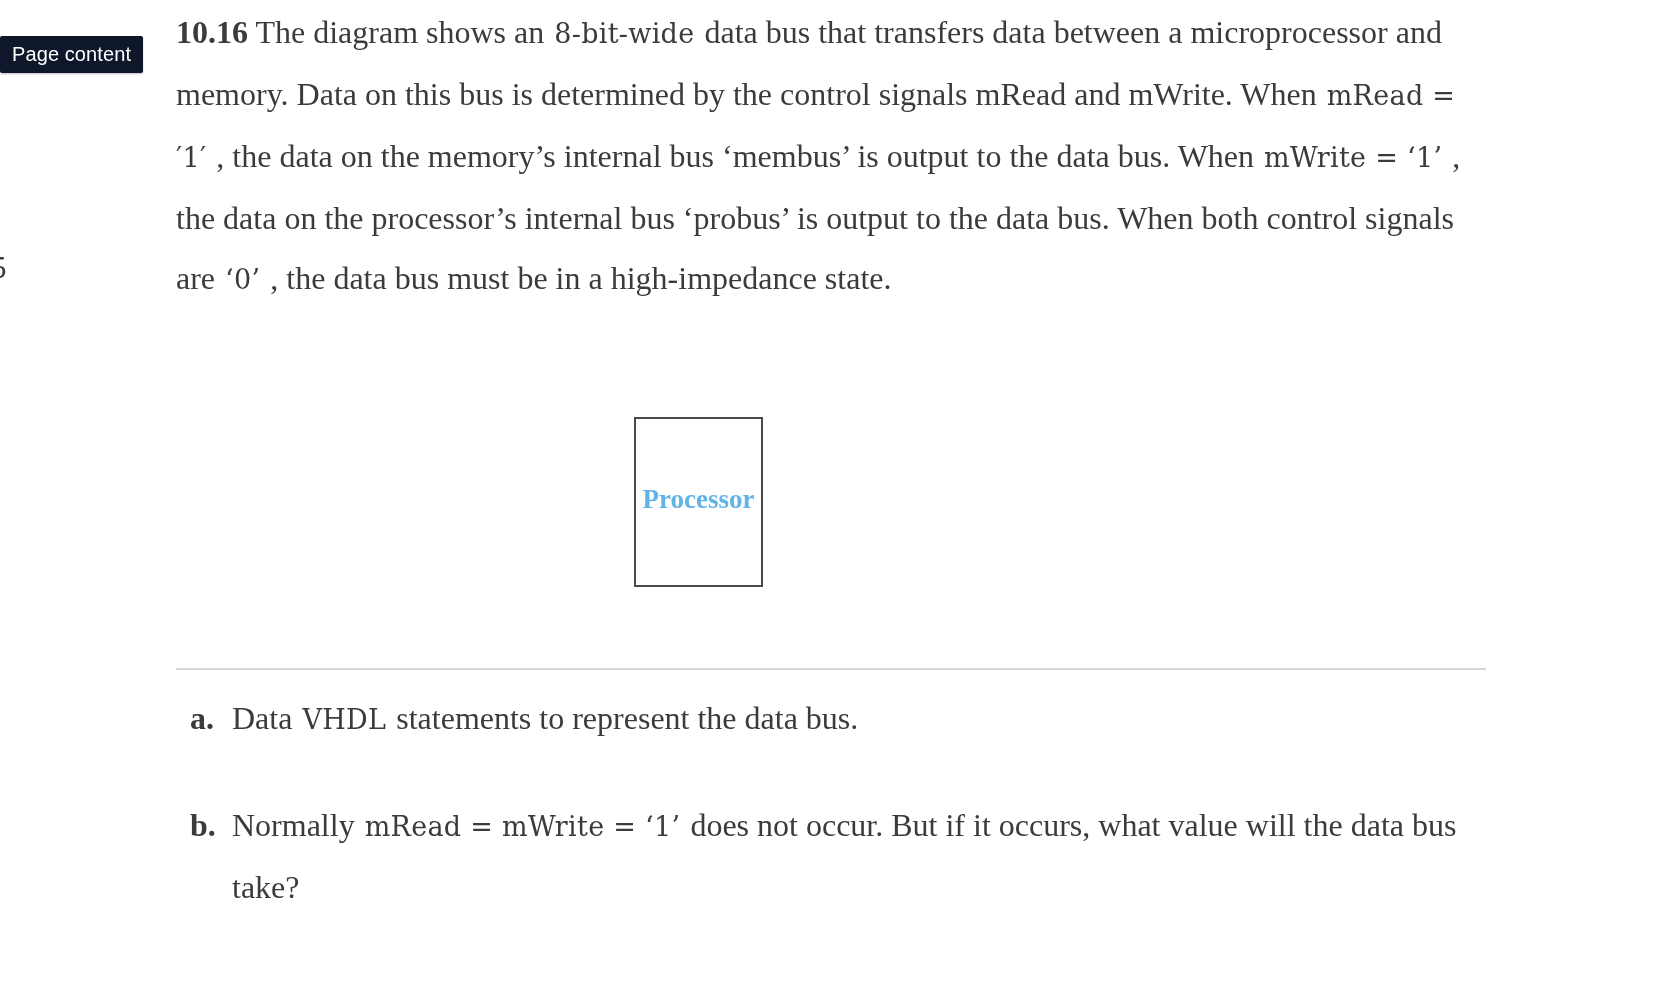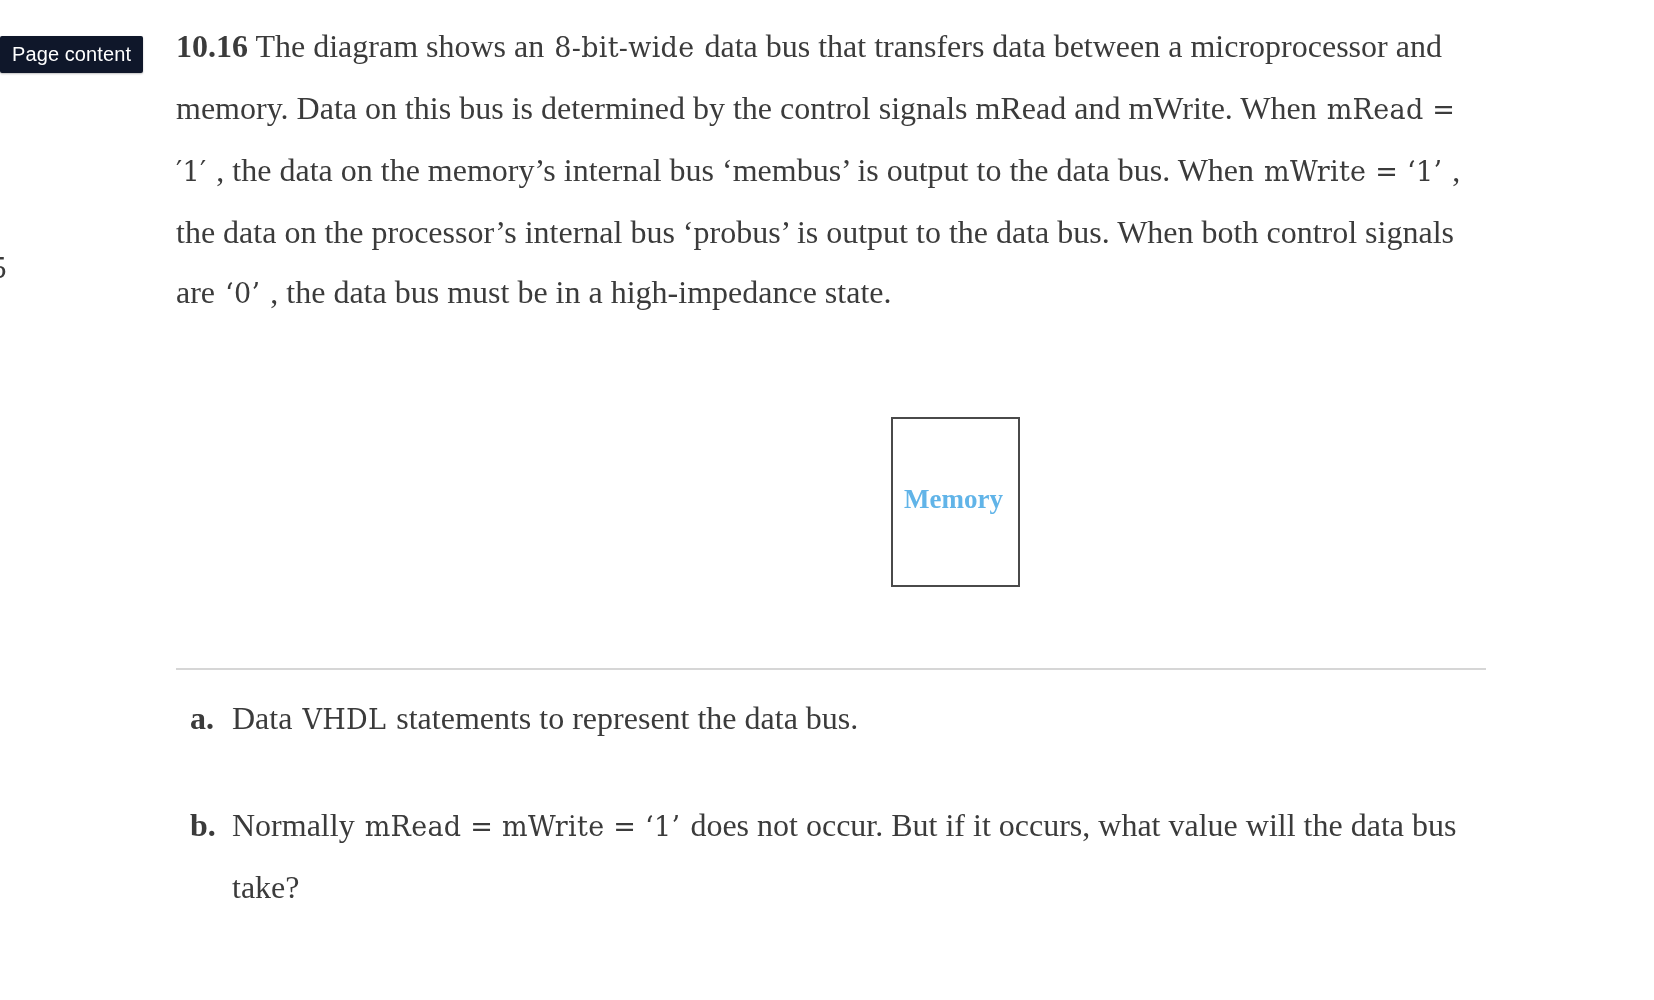--- a/index.html
+++ b/index.html
@@ -52,21 +52,21 @@
     left: 176px;
     top: 0px;
     width: 1320px;
   }
 
   .problem {
     font-size: 32px;
     line-height: 60px;
     color: #3b3b3b;
     text-align: left;
-    padding-top: 16px;
+    padding-top: 2px;
   }
   .problem .num {
     font-weight: bold;
   }
   
   .mathy {
     font-family: "DejaVu Serif", "Liberation Serif", serif;
     font-size: 27px;
     letter-spacing: 0.3px;
     padding: 0 2px;
@@ -195,25 +195,25 @@
     <span class="mathy">mWrite = ‘1’</span>
     <span>, the data on the processor’s internal bus ‘probus’ is output to the data bus. When both control signals are</span>
     <span class="mathy">‘0’</span>
     <span>, the data bus must be in a high-impedance state.</span>
   </div>
 
 </div>
 
 <div class="figure">
 
-
-
-  <div class="fig-box right">
-    <div class="fig-box-label">Memory</div>
-  </div>
+  <div class="fig-box left">
+    <div class="fig-box-label">Processor</div>
+  </div>
+
+
 
 </div>
 
 <div class="divider"></div>
 
 <div class="subs">
 
   <div class="sub-item">
     <span class="sub-marker">a.</span>
     <span class="sub-text">

